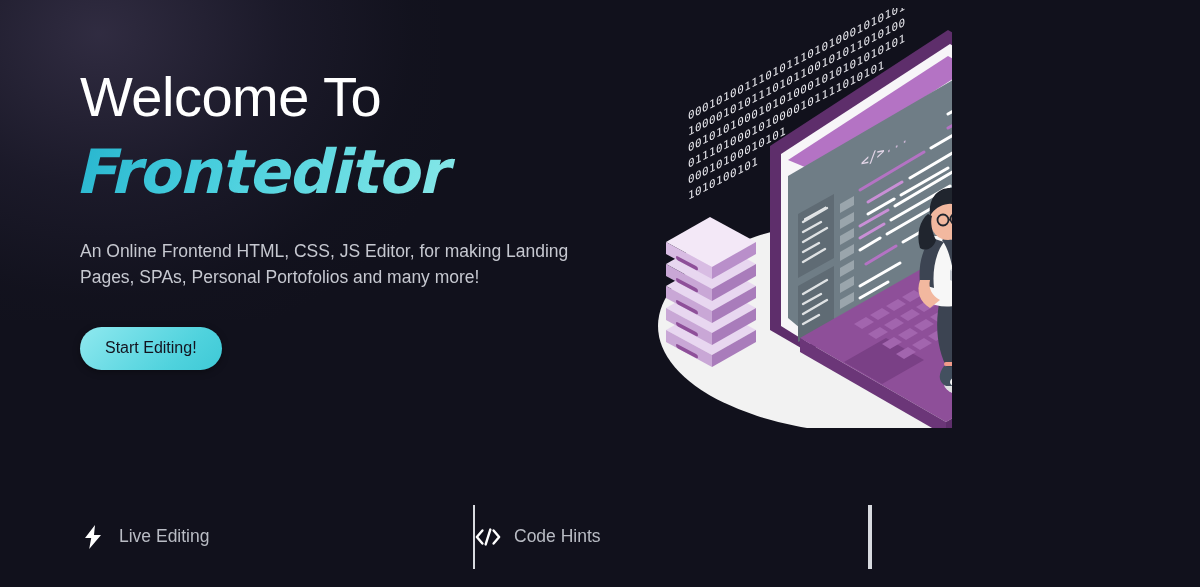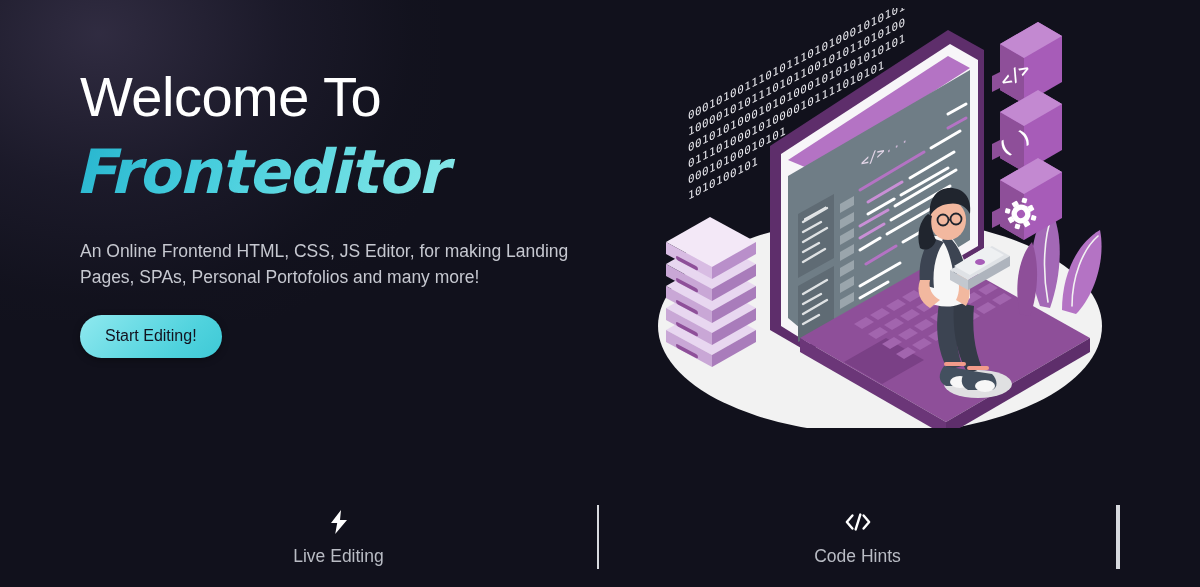--- a/index.html
+++ b/index.html
@@ -6,21 +6,21 @@
 
   html, body {
     width:1200px; height:587px;
     overflow:hidden;
     background:#11111c;
     font-family:"Liberation Sans", sans-serif;
   }
 
   #page {
     position:relative;
-    width:1200px; height:587px;
+    width:952px; height:587px;
     background:#11111c;
     overflow:hidden;
   }
 
   
   .corner-glow {
     position:absolute; left:-180px; top:-200px;
     width:620px; height:520px;
     background:radial-gradient(ellipse at 45% 45%,
         rgba(120,105,150,0.30) 0%,
@@ -58,21 +58,21 @@
   }
   .tagline {
     margin-top:36px;
     font-size:17.5px;
     line-height:1.52;
     color:#c6c8d0;
     width:520px;
   }
   .cta {
     display:inline-block;
-    margin-top:24px;
+    margin-top:36px;
     padding:12px 25px 13px;
     border:none;
     border-radius:24px;
     font-size:16px;
     font-family:"Liberation Sans", sans-serif;
     color:#13131f;
     background:linear-gradient(135deg,#8fe9ef 0%,#6fdde6 35%,#4fd2dd 70%,#3ec9d6 100%);
     cursor:pointer;
     box-shadow:0 2px 7px rgba(0,0,0,0.35);
   }
@@ -85,22 +85,22 @@
   .illustration svg { display:block; width:100%; height:100%; }
 
   
   .feature-bar {
     position:absolute; left:80px; right:80px; bottom:0;
     height:100px;
     display:flex; align-items:center;
   }
   .feature {
     flex:1 1 0;
-    display:flex; flex-direction:column;
-    align-items:center; justify-content:center;
+    display:flex; flex-direction:row;
+    align-items:center; 
     gap:13px;
     height:100%;
     cursor:pointer;
   }
   .feature-icon {
     width:26px; height:26px;
     display:flex; align-items:center; justify-content:center;
     color:#ffffff;
   }
   .feature-icon svg { display:block; }

